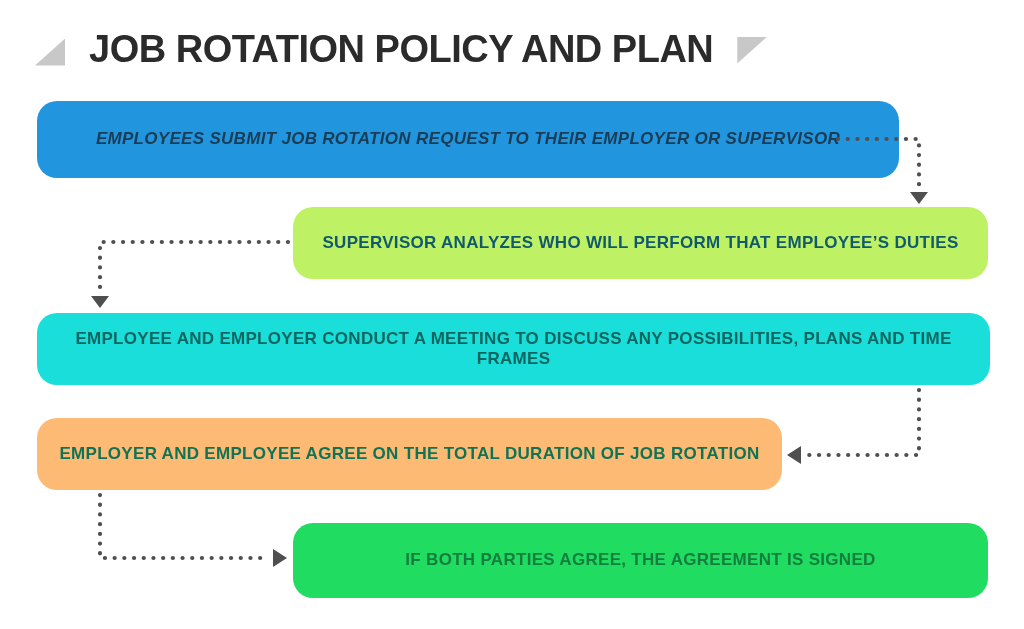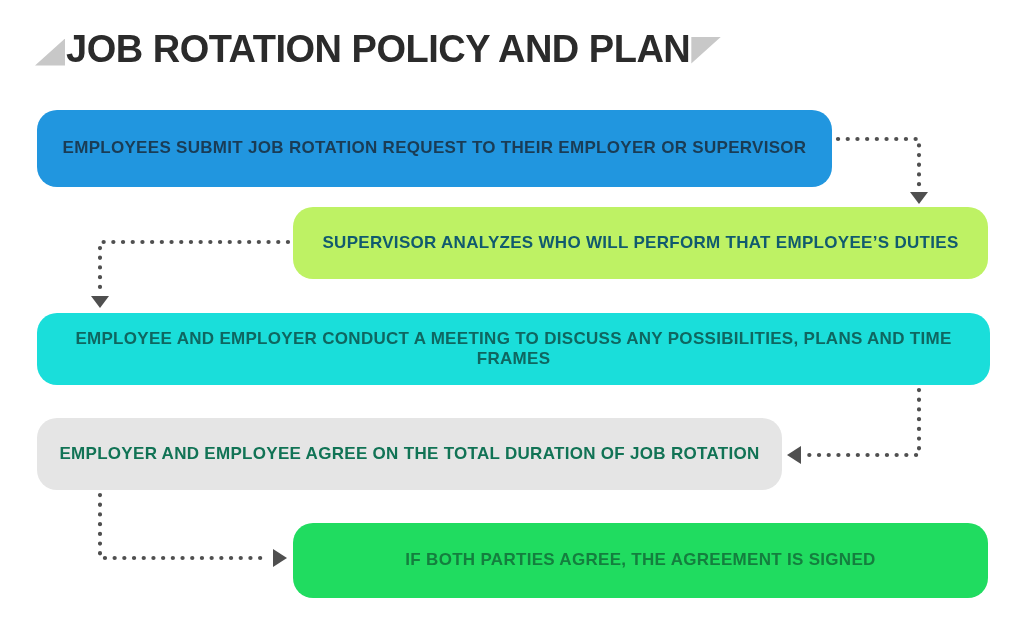--- a/index.html
+++ b/index.html
@@ -12,21 +12,21 @@
     font-family:"Liberation Sans", sans-serif;
   }
   
   .title-row{
     position:absolute;
     left:35px;
     top:26px;
     height:44px;
     display:flex;
     align-items:center;
-    gap:1px;
+    gap:24px;
   }
   .title-text{
     font-size:38px;
     font-weight:bold;
     letter-spacing:-0.5px;
     white-space:nowrap;
     line-height:1;
     padding-top:2px;
   }
   .tri{
@@ -45,21 +45,21 @@
     align-items:center;
     justify-content:center;
     text-align:center;
     font-weight:bold;
     font-size:17px;
     letter-spacing:0.3px;
     line-height:1.2;
     padding:0 20px;
     box-sizing:border-box;
   }
-  #step1{ left:37px;  top:110px; width:795px; height:77px; }
+  #step1{ left:37px;  top:101px; width:862px; height:77px;font-style:italic; }
   #step2{ left:293px; top:207px; width:695px; height:72px; }
   #step3{ left:37px;  top:313px; width:953px; height:72px; }
   #step4{ left:37px;  top:418px; width:745px; height:72px; }
   #step5{ left:293px; top:523px; width:695px; height:75px;justify-content:center; }
   
   #connector-layer{
     position:absolute;
     left:0; top:0;
     width:1024px;
     height:629px;
@@ -88,21 +88,21 @@
   </div>
 
   <div class="step" id="step2" style="background-color: #bef264; color: rgb(17, 90, 110);">
     <span>SUPERVISOR ANALYZES WHO WILL PERFORM THAT EMPLOYEE’S DUTIES</span>
   </div>
 
   <div class="step" id="step3" style="background-color: rgb(26, 222, 218); color: rgb(15, 102, 96); text-align: center;">
     <span>EMPLOYEE AND EMPLOYER CONDUCT A MEETING TO DISCUSS ANY POSSIBILITIES, PLANS AND TIME FRAMES</span>
   </div>
 
-  <div class="step" id="step4" style="background-color: #e5e5e5; color: rgb(17, 115, 85);">
+  <div class="step" id="step4" style="background-color: #fdba74; color: rgb(17, 115, 85);">
     <span>EMPLOYER AND EMPLOYEE AGREE ON THE TOTAL DURATION OF JOB ROTATION</span>
   </div>
 
   <div class="step" id="step5" style="background-color: rgb(32, 220, 96); color: rgb(20, 126, 62);">
     <span>IF BOTH PARTIES AGREE, THE AGREEMENT IS SIGNED</span>
   </div>
 
   <svg id="connector-layer" viewBox="0 0 1024 629" xmlns="http://www.w3.org/2000/svg">
 
     <polyline points="838,139 919,139 919,188" style="stroke: rgb(79, 79, 79);"></polyline>

